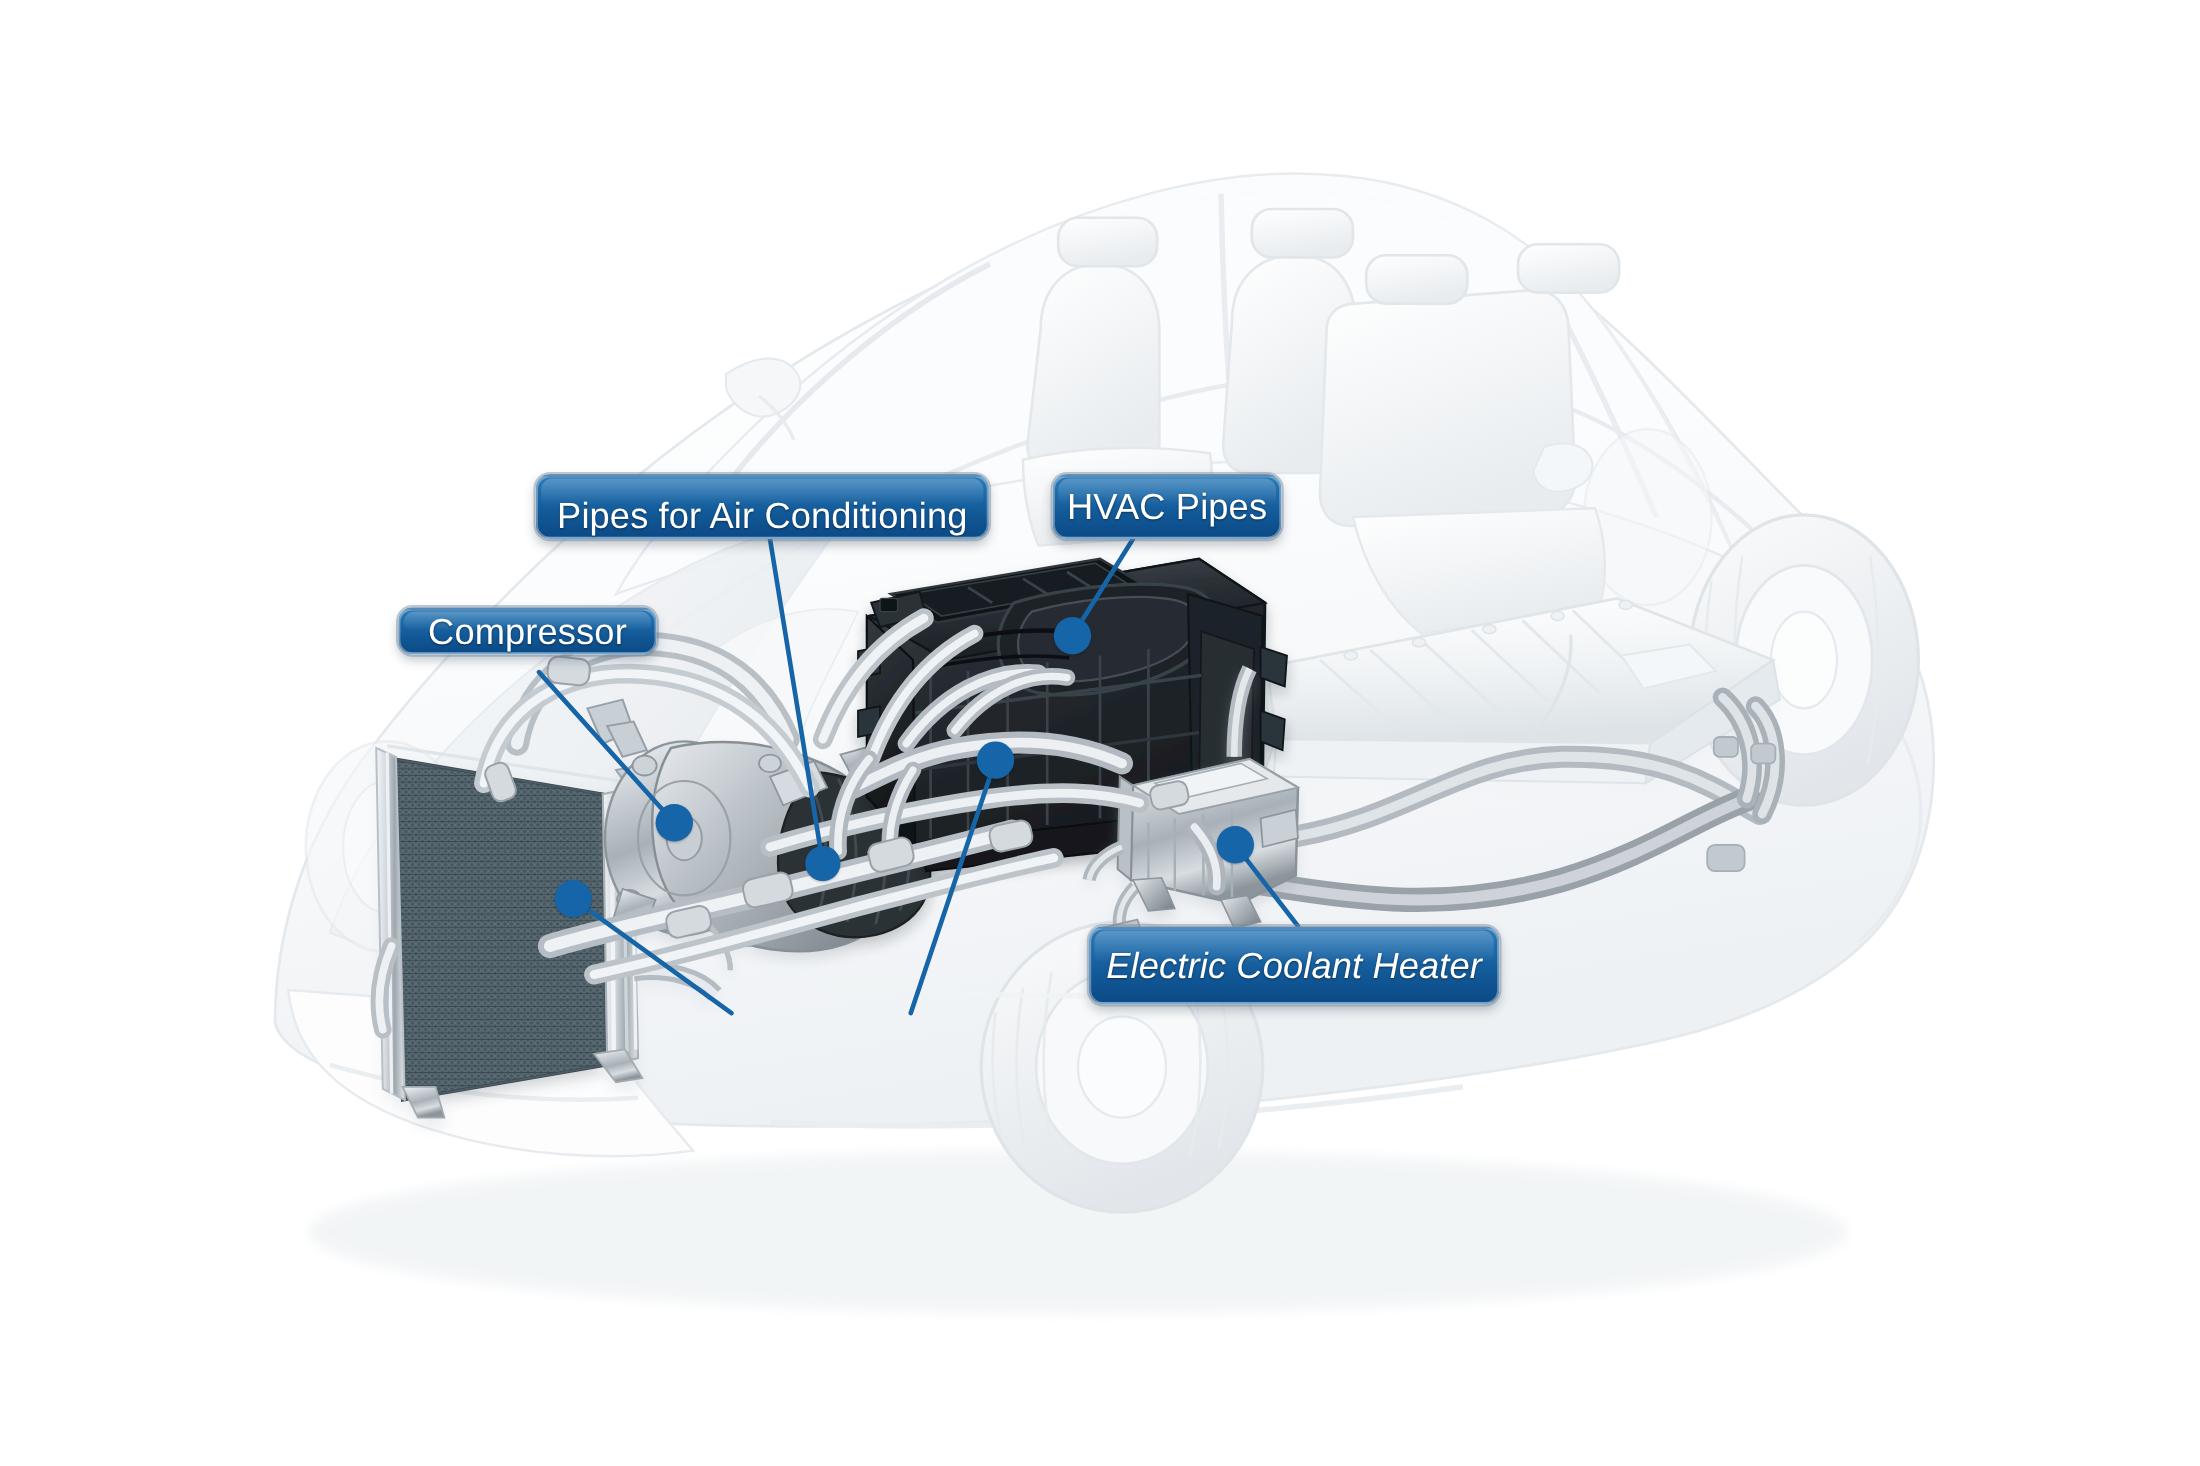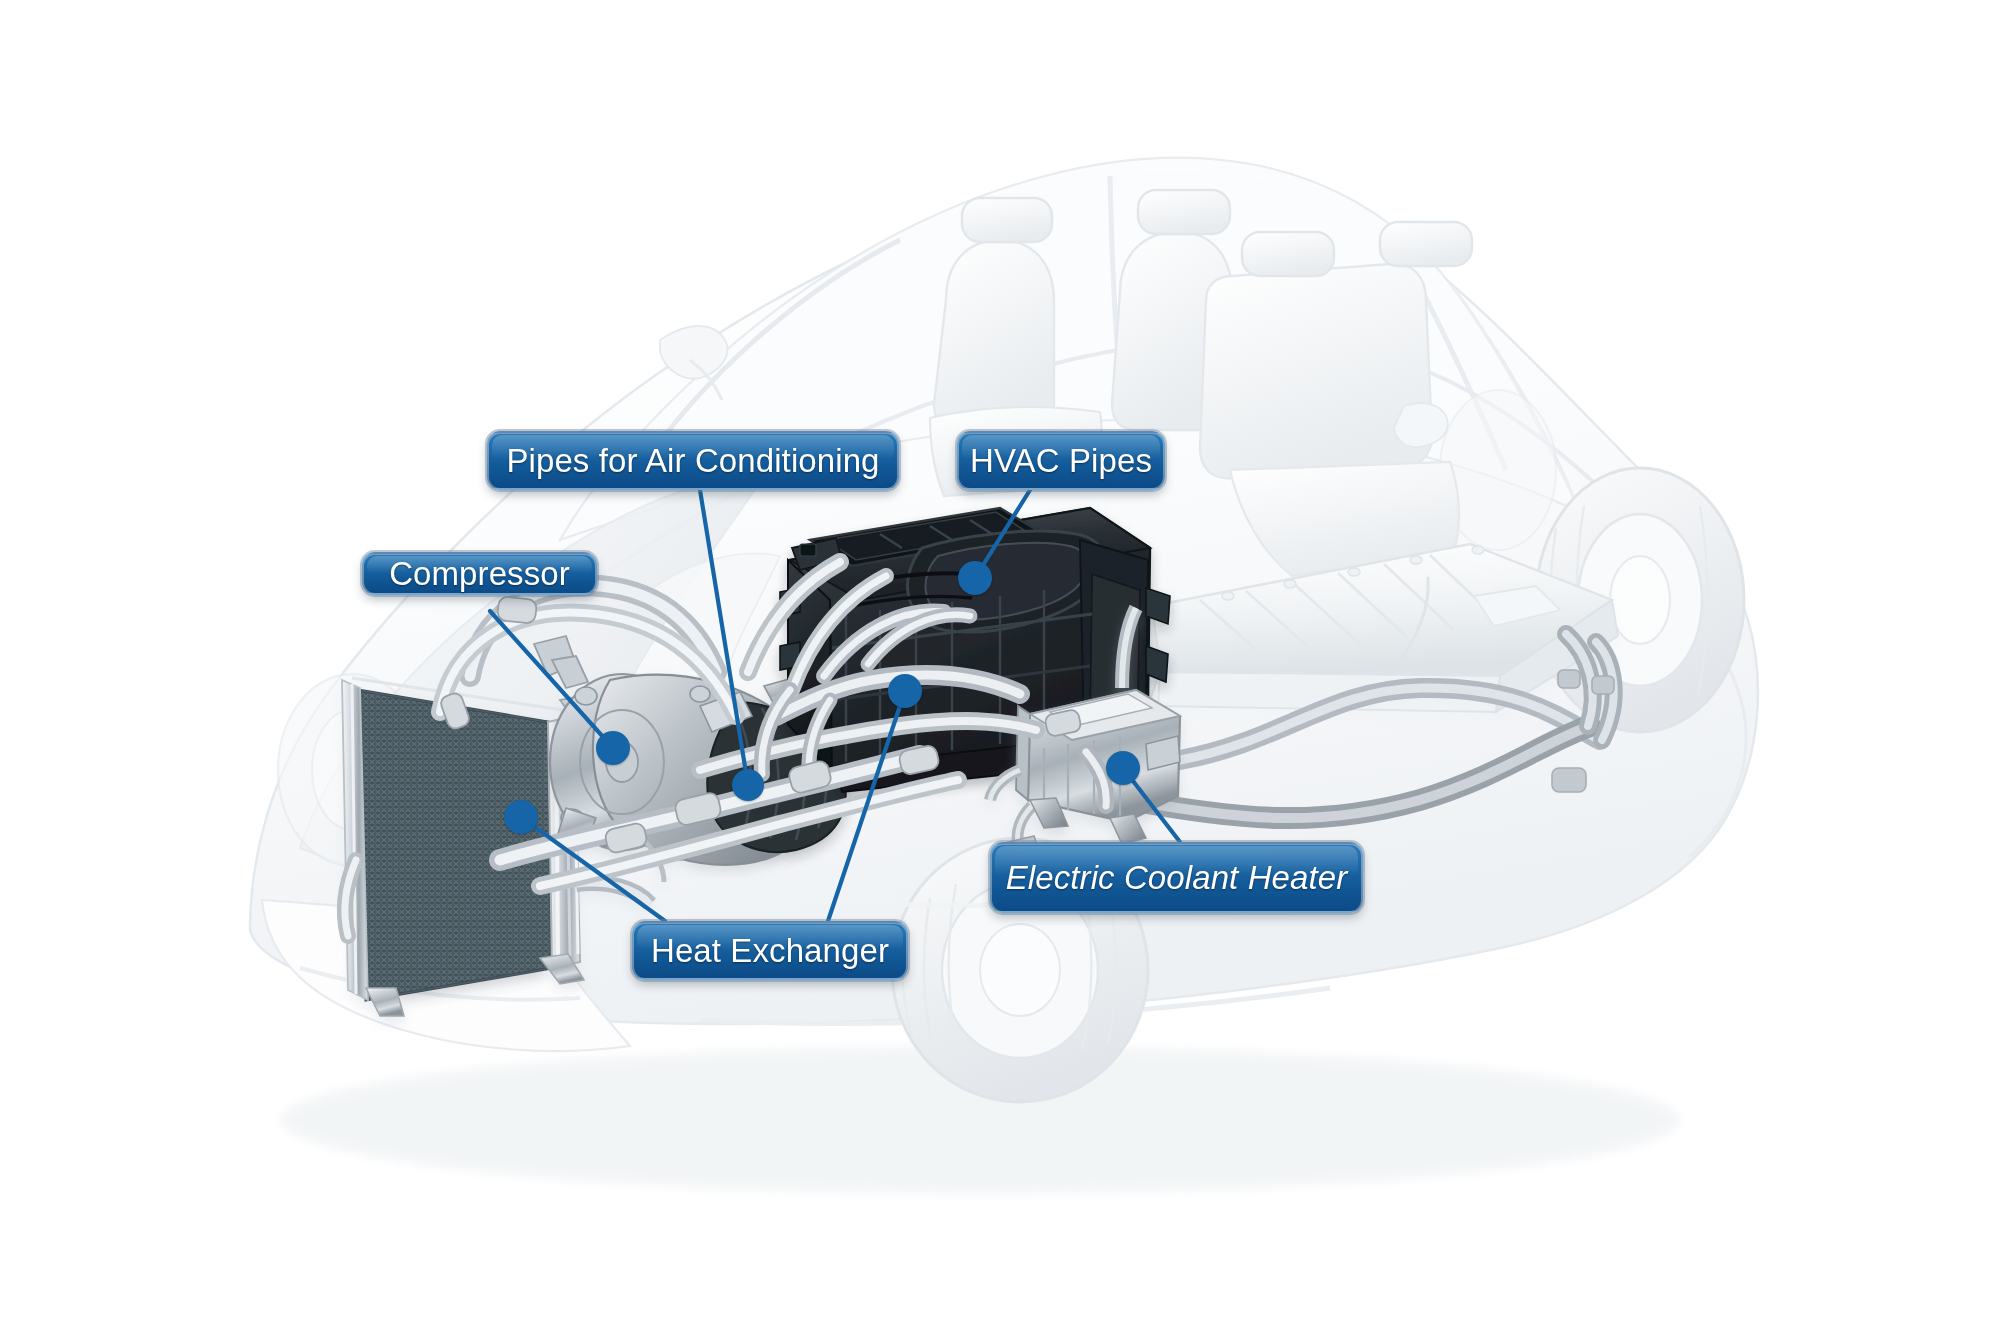--- a/index.html
+++ b/index.html
@@ -512,33 +512,30 @@
 
   <div id="dots">
       <div class="dot" style="left: 732px; top: 769px; width: 32px; height: 32px; background: rgb(21, 101, 168);"></div>
       <div class="dot" style="left: 958px; top: 561px; width: 34px; height: 34px; background: rgb(21, 101, 168);"></div>
       <div class="dot" style="left: 596px; top: 731px; width: 34px; height: 34px; background: rgb(21, 101, 168);"></div>
       <div class="dot" style="left: 504px; top: 800px; width: 34px; height: 34px; background: rgb(21, 101, 168);"></div>
       <div class="dot" style="left: 888px; top: 674px; width: 34px; height: 34px; background: rgb(21, 101, 168);"></div>
       <div class="dot" style="left: 1106px; top: 751px; width: 34px; height: 34px; background: rgb(21, 101, 168);"></div>
     </div>
 
-  <div class="callout" style="left:487px;top:431px;width:412px;height:59px;">
+  <div class="callout" style="left:487px;top:431px;width:412px;height:59px;align-items:flex-end;">
     <span>Pipes for Air Conditioning</span>
   </div>
 
   <div class="callout" style="left:957px;top:431px;width:208px;height:59px;">
     <span>HVAC Pipes</span>
   </div>
 
   <div class="callout" style="left:362px;top:552px;width:235px;height:43px;">
     <span>Compressor</span>
   </div>
 
-  <div class="callout" style="left:632px;top:921px;width:276px;height:59px;">
-    <span>Heat Exchanger</span>
-  </div>
 
   <div class="callout" style="left:990px;top:842px;width:373px;height:71px;font-style:italic;">
     <span>Electric Coolant Heater</span>
   </div>
 
 </div>
 
 </body></html>

